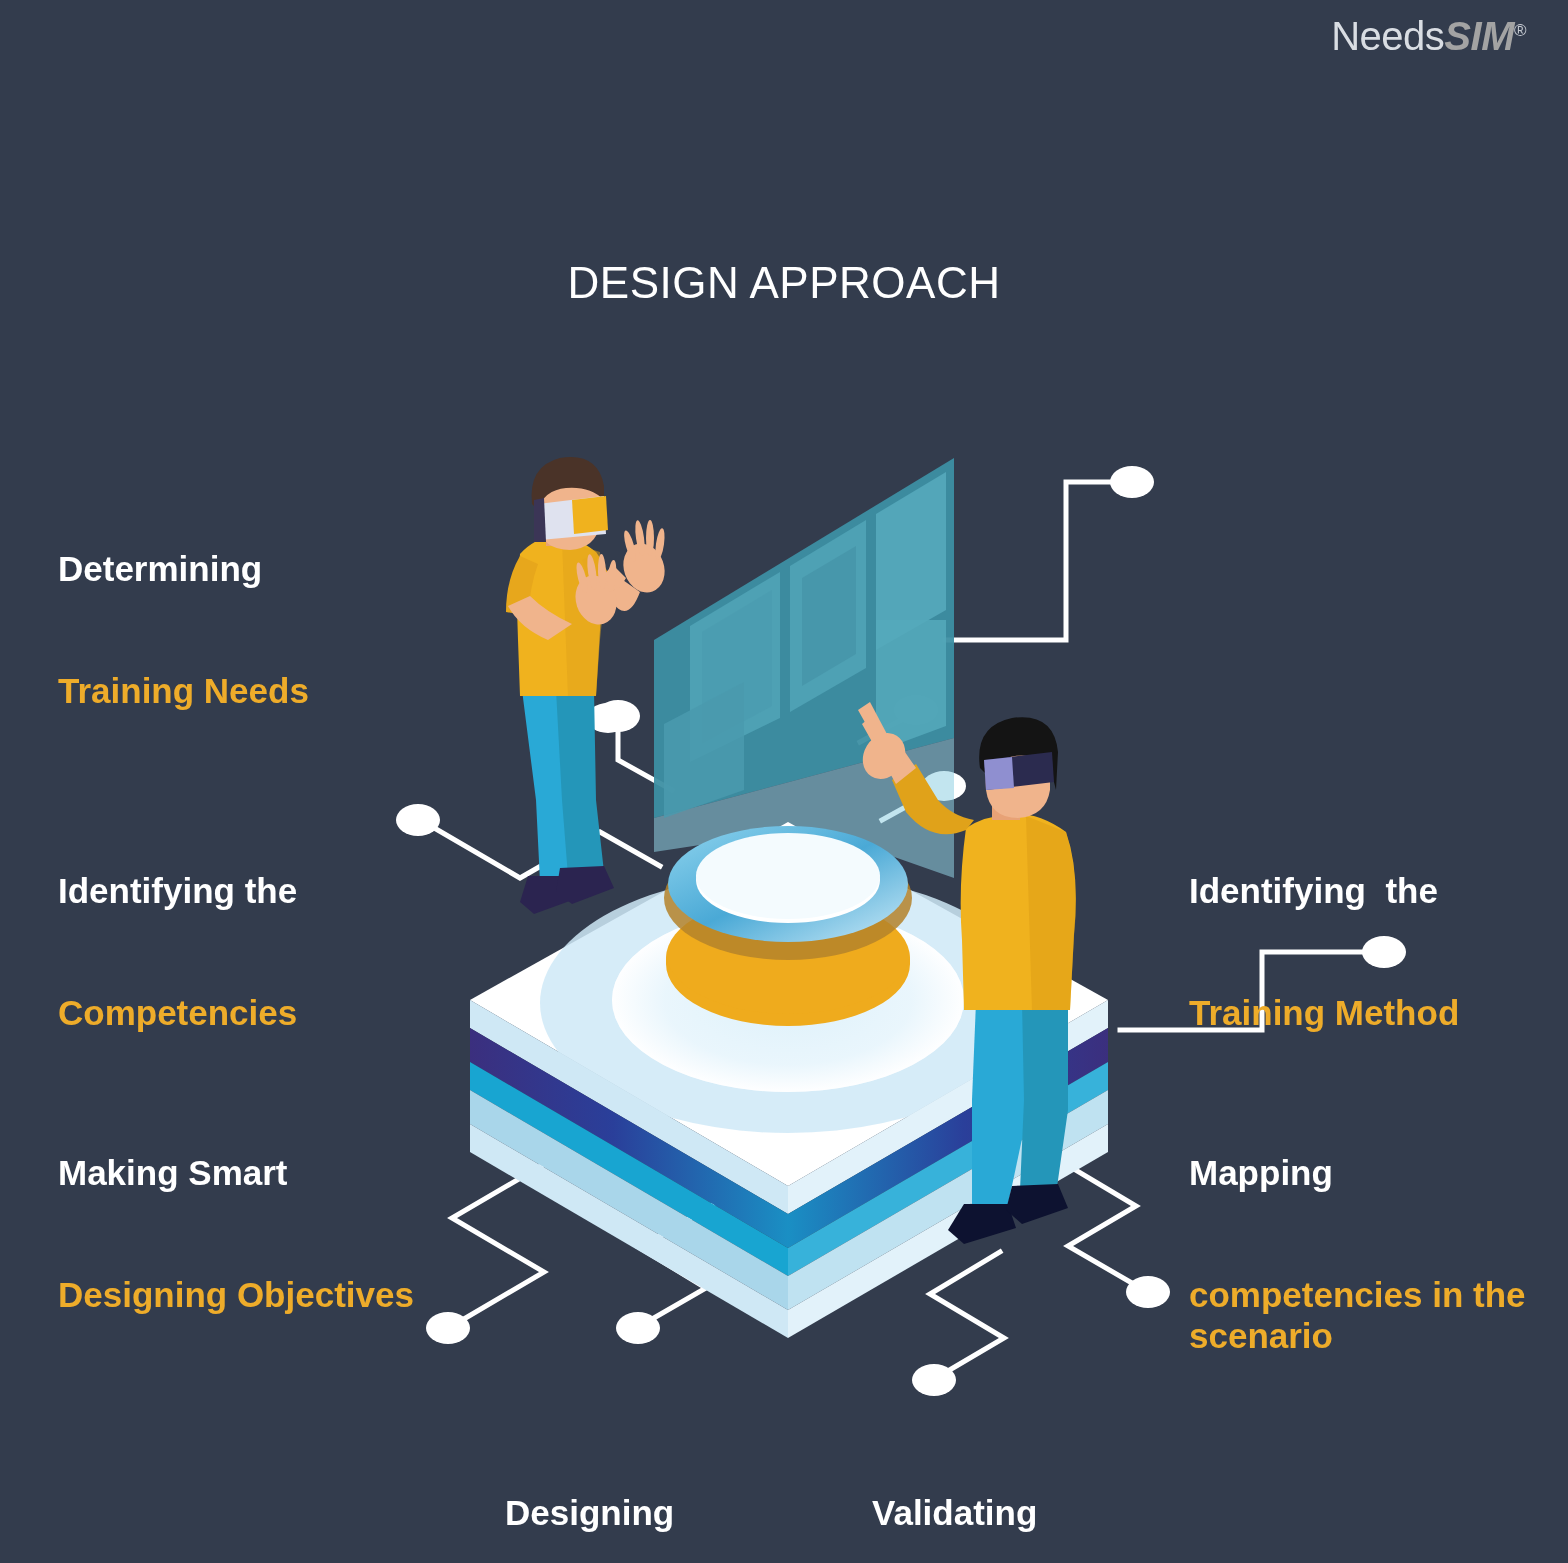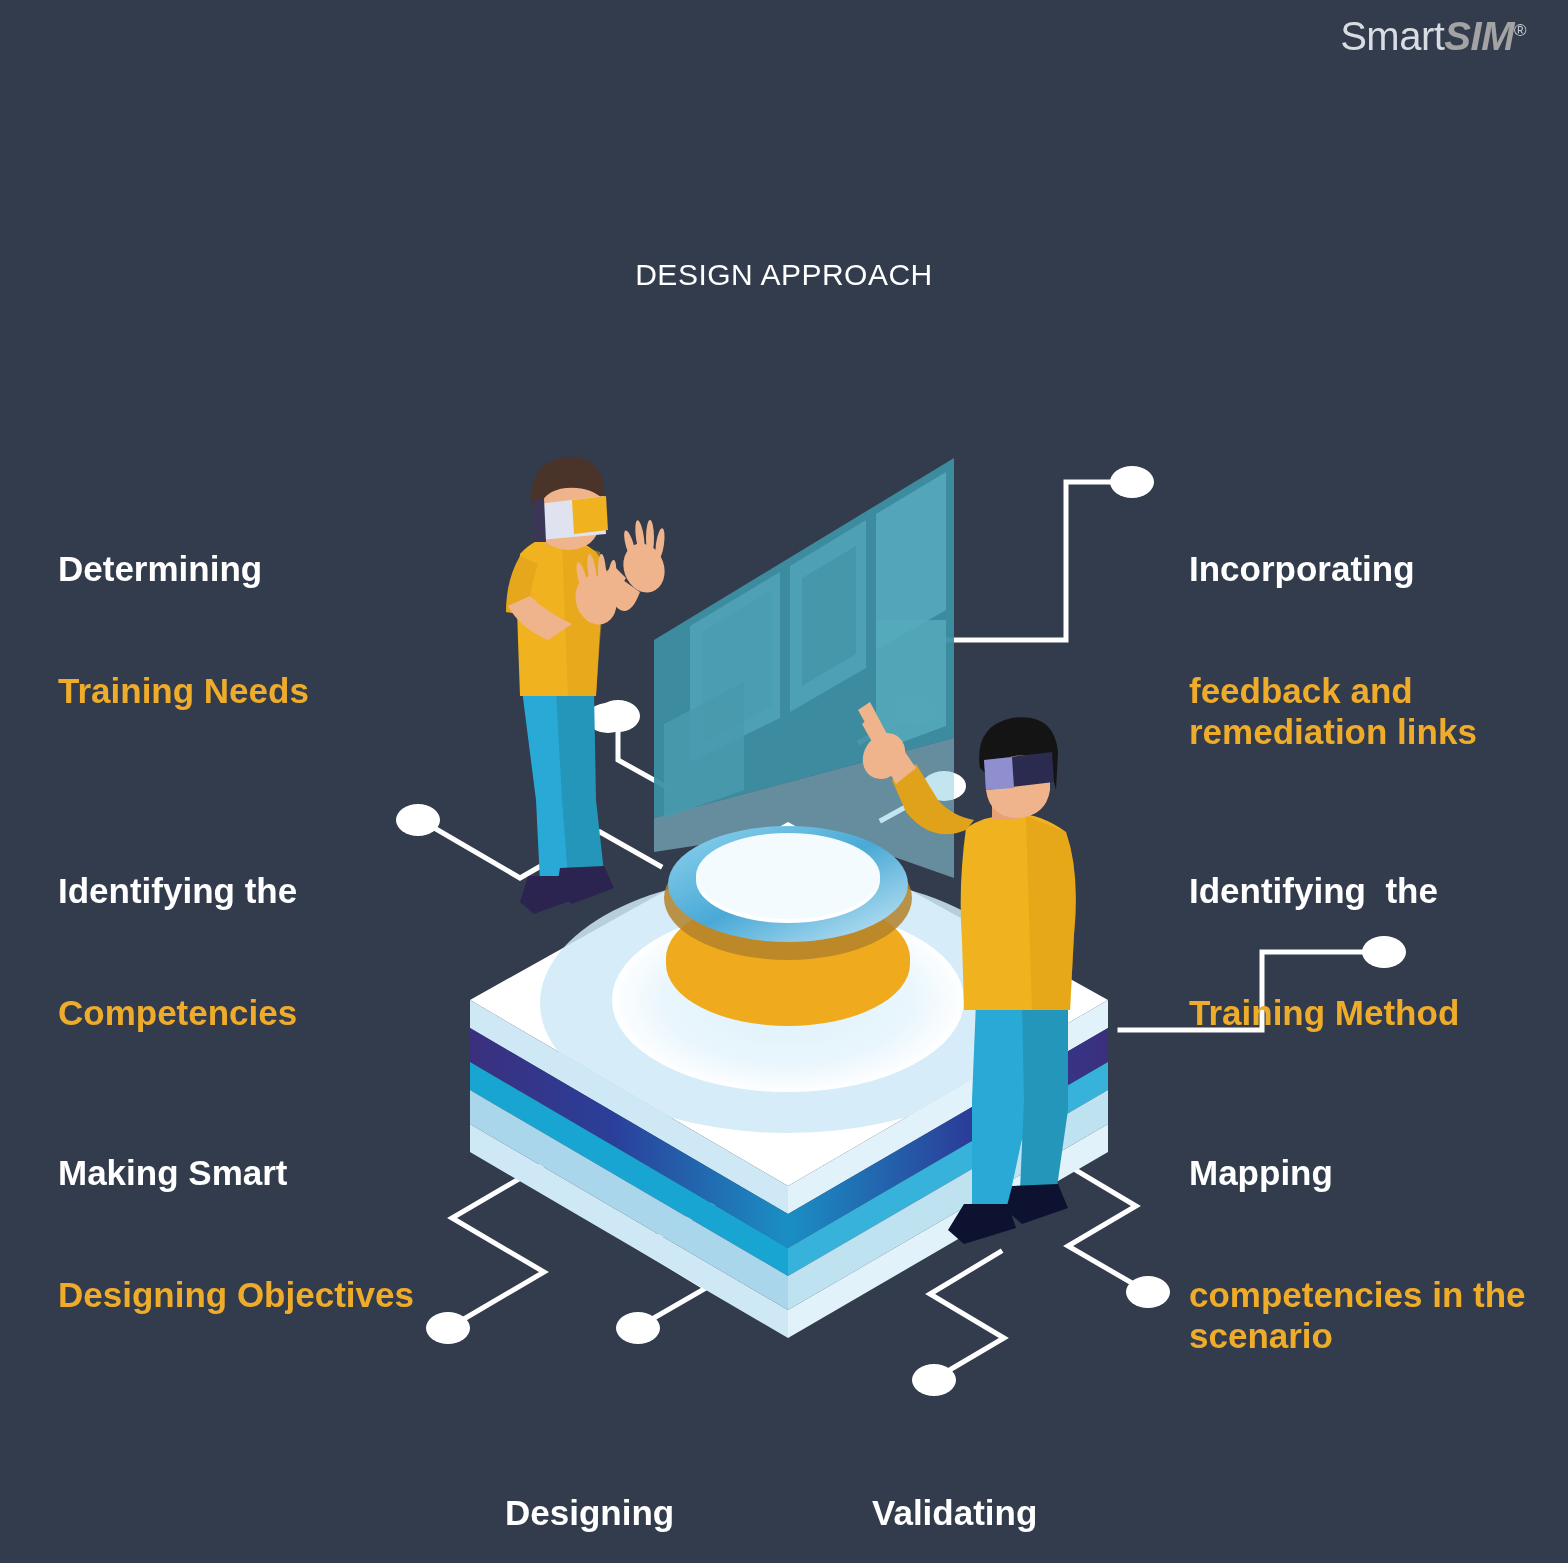--- a/index.html
+++ b/index.html
@@ -38,21 +38,21 @@
     font-size: 63px;
     font-weight: 700;
     line-height: 1.12;
     letter-spacing: -0.5px;
   }
   .subtitle {
     position: absolute;
     top: 258px; left: 0; right: 0;
     text-align: center;
     color: #ffffff;
-    font-size: 30px;
+    font-size: 44px;
     font-weight: 400;
     letter-spacing: 0.5px;
   }
 
   
   .label {
     position: absolute;
     font-size: 35px;
     font-weight: 700;
     line-height: 1.16;
@@ -260,44 +260,40 @@
 
       <path d="M 980 768 Q 974 726 1012 718 Q 1054 712 1058 752 L 1056 790
                Q 1050 760 1030 756 Q 1000 752 988 776 Z" fill="#141414"></path>
 
       <path d="M 984 760 L 1052 752 L 1054 782 L 986 790 Z" fill="#2b2b4f"></path>
       <path d="M 984 760 L 1012 757 L 1014 788 L 986 790 Z" fill="#8f8fd0"></path>
     </g>
   </svg>
 
   <div class="logo">
-    <span class="easy">Smart</span><span class="sim">SIM</span><span class="reg">®</span>
+    <span class="easy">Needs</span><span class="sim">SIM</span><span class="reg">®</span>
   </div>
 
   <div class="subtitle">DESIGN APPROACH</div>
 
   <div class="label left" id="lbl-training-needs">
     <span class="w">Determining</span>
     <span class="g">Training Needs</span>
   </div>
 
   <div class="label left" id="lbl-competencies">
     <span class="w">Identifying the</span>
     <span class="g">Competencies</span>
   </div>
 
   <div class="label left" id="lbl-training-objectives">
     <span class="w">Making Smart</span>
     <span class="g">Designing Objectives</span>
   </div>
 
-  <div class="label right" id="lbl-feedback">
-    <span class="w">Incorporating</span>
-    <span class="g">feedback and remediation links</span>
-  </div>
 
   <div class="label right" id="lbl-training-method">
     <span class="w">Identifying  the</span>
     <span class="g">Training Method</span>
   </div>
 
   <div class="label right" id="lbl-mapping">
     <span class="w">Mapping</span>
     <span class="g">competencies in the scenario</span>
   </div>

